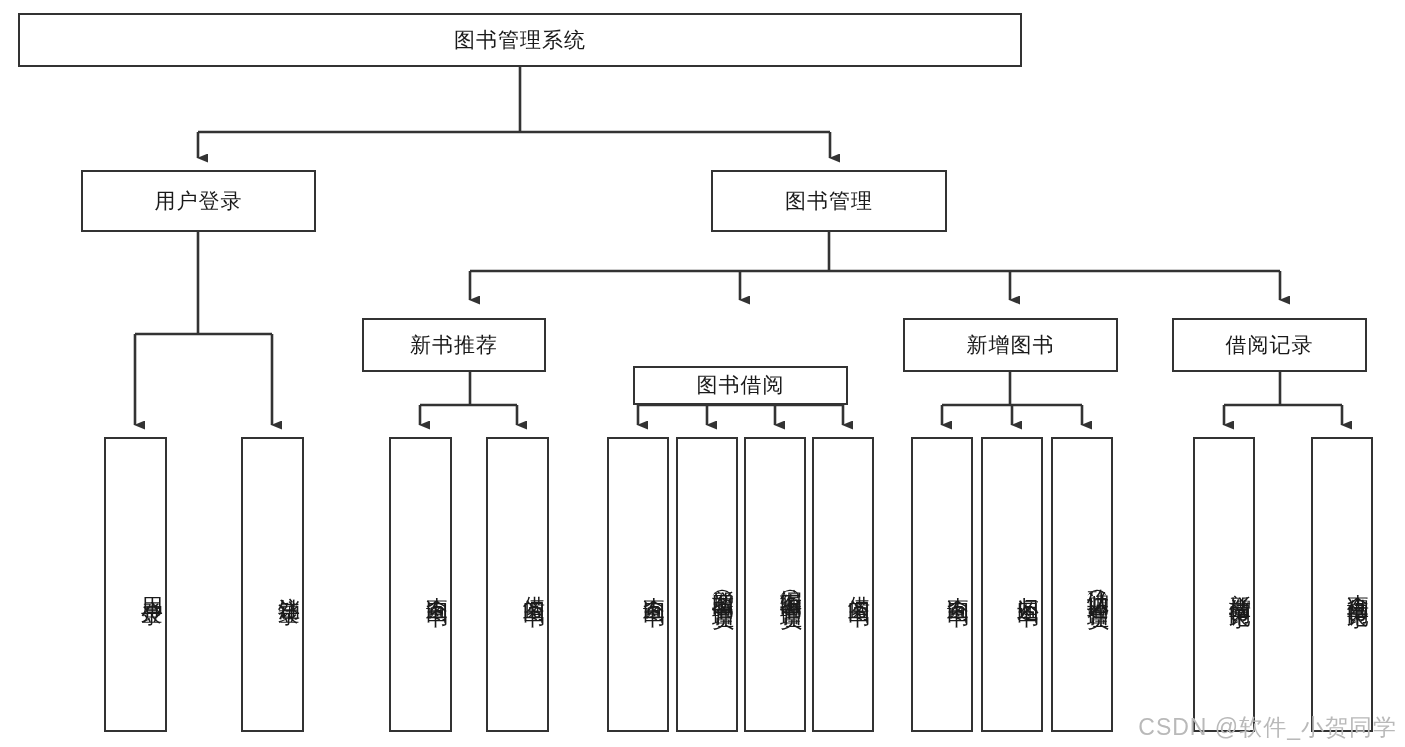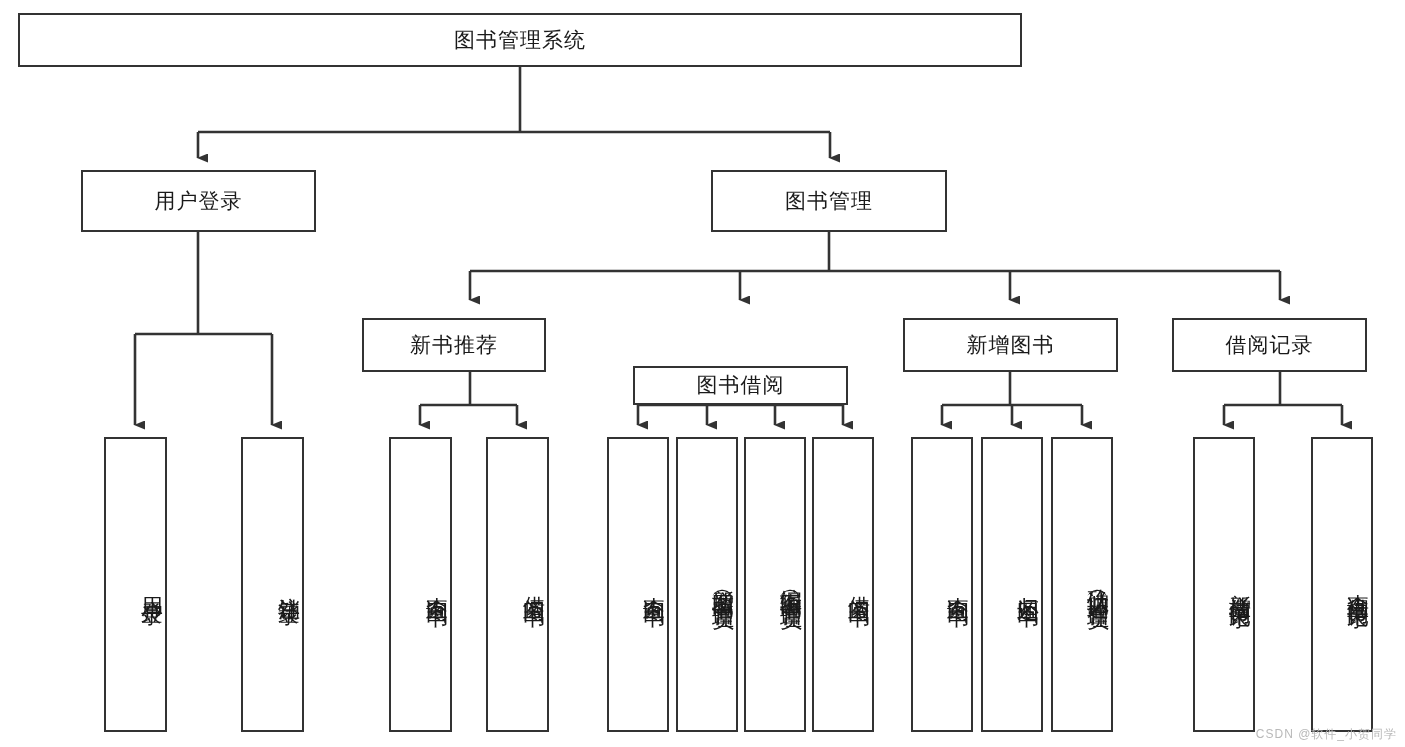--- a/index.html
+++ b/index.html
@@ -57,21 +57,21 @@
     line-height: 1.18;
   }
   .node.v .lbl {
     writing-mode: vertical-rl;
     text-orientation: upright;
   }
   #watermark {
     position: absolute;
     right: 8px;
     bottom: 4px;
-    font-size: 12px;
+    font-size: 23px;
     color: #b9b9b9;
     letter-spacing: 1px;
     white-space: nowrap;
   }
 </style>
 </head>
 <body>
 
 <div id="canvas">
 

